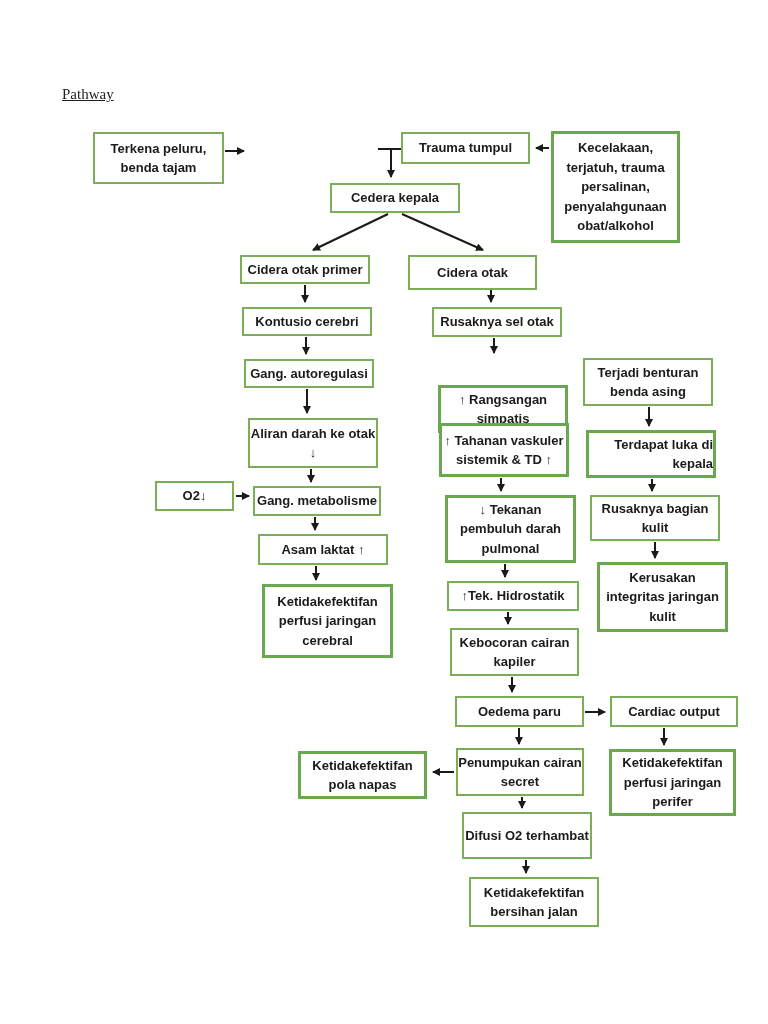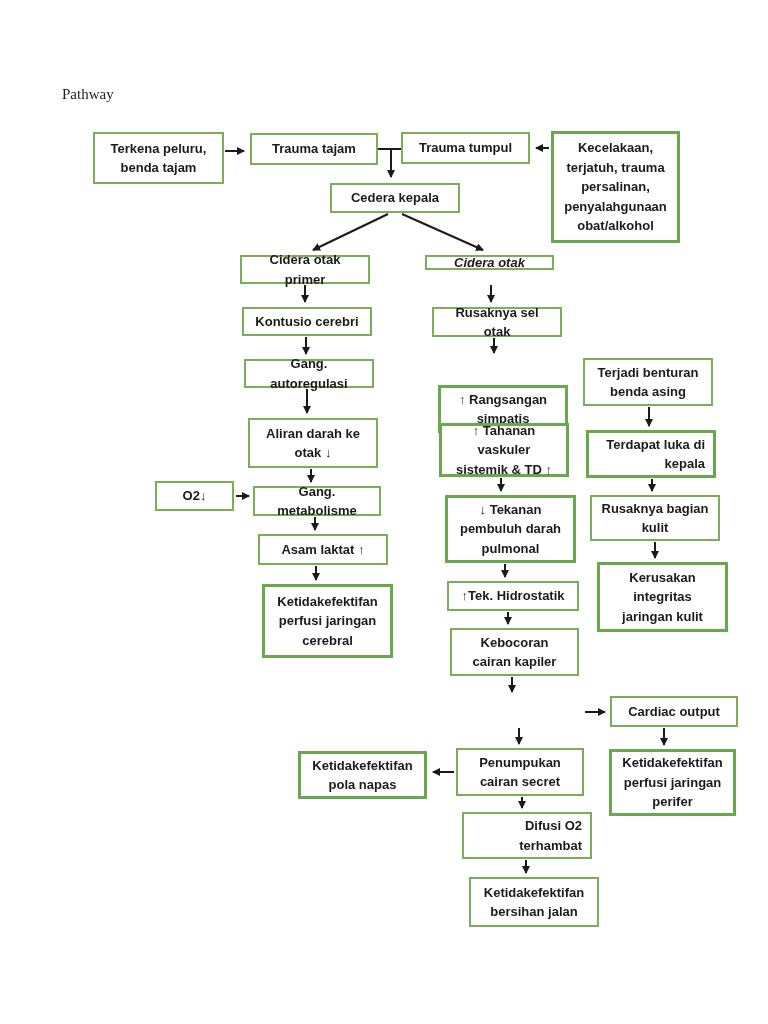--- a/index.html
+++ b/index.html
@@ -6,31 +6,31 @@
   .page{
     position:relative;
     width:768px;height:1024px;
     background:#ffffff;
     font-family:"Liberation Sans","DejaVu Sans",sans-serif;
     overflow:hidden;
   }
   .page-title{
     position:absolute;left:62px;top:86px;
     font-family:"Liberation Serif","DejaVu Serif",serif;
-    font-size:15px;color:#222;
+    font-size:15px;color:#222;text-decoration:underline;
   }
   .node{
     position:absolute;
     border:2px solid #7cae5a;
     background:#ffffff;
     display:flex;align-items:center;justify-content:center;
     text-align:center;
     font-size:13px;font-weight:bold;color:#1b1b1b;
     line-height:1.5;
-    padding:2px 8px;
+    padding:2px 0;
     box-sizing:border-box;
   }
   .node.thick{border-width:3px;border-color:#6aa84f;}
   svg.wires{position:absolute;left:0;top:0;width:768px;height:1024px;pointer-events:none;}
   svg.wires line, svg.wires polyline{stroke:#1a1a1a;stroke-width:2;fill:none;}
 </style>
 </head>
 <body>
 
 <div class="page">
@@ -68,27 +68,26 @@
     <line x1="664" y1="728" x2="664" y2="745" marker-end="url(#ah)"></line>
     <line x1="454" y1="772" x2="433" y2="772" marker-end="url(#ah)"></line>
     <line x1="522" y1="797" x2="522" y2="808" marker-end="url(#ah)"></line>
     <line x1="526" y1="860" x2="526" y2="873" marker-end="url(#ah)"></line>
     <line x1="649" y1="407" x2="649" y2="426" marker-end="url(#ah)"></line>
     <line x1="652" y1="479" x2="652" y2="491" marker-end="url(#ah)"></line>
     <line x1="655" y1="542" x2="655" y2="558" marker-end="url(#ah)"></line>
   </svg>
 
   <div class="node" style="left:93px;top:132px;width:131px;height:52px;">Terkena peluru, benda tajam</div>
-  <div class="node" style="left:250px;top:133px;width:128px;height:32px;border-width:2.5px;">Trauma tajam</div>
   <div class="node" style="left:401px;top:132px;width:129px;height:32px;">Trauma tumpul</div>
   <div class="node thick" style="left:551px;top:131px;width:129px;height:112px;">Kecelakaan, terjatuh, trauma persalinan, penyalahgunaan obat/alkohol</div>
   <div class="node" style="left:330px;top:183px;width:130px;height:30px;">Cedera kepala</div>
 
   <div class="node" style="left:240px;top:255px;width:130px;height:29px;">Cidera otak primer</div>
-  <div class="node" style="left:425px;top:255px;width:129px;height:15px;font-style:italic;">Cidera otak</div>
+  <div class="node" style="left:408px;top:255px;width:129px;height:35px;">Cidera otak</div>
   <div class="node" style="left:242px;top:307px;width:130px;height:29px;">Kontusio cerebri</div>
   <div class="node" style="left:432px;top:307px;width:130px;height:30px;">Rusaknya sel otak</div>
   <div class="node" style="left:244px;top:359px;width:130px;height:29px;">Gang. autoregulasi</div>
   <div class="node thick" style="left:438px;top:357px;width:130px;height:48px;margin-top:28px;">↑ Rangsangan simpatis</div>
   <div class="node" style="left:583px;top:358px;width:130px;height:48px;">Terjadi benturan benda asing</div>
 
   <div class="node" style="left:248px;top:418px;width:130px;height:50px;">Aliran darah ke otak ↓</div>
   <div class="node thick" style="left:439px;top:423px;width:130px;height:54px;">↑ Tahanan vaskuler sistemik &amp; TD ↑</div>
   <div class="node thick" style="left:586px;top:430px;width:130px;height:48px;text-align:right;">Terdapat luka di kepala</div>
 
@@ -96,20 +95,21 @@
   <div class="node" style="left:253px;top:486px;width:128px;height:30px;">Gang. metabolisme</div>
   <div class="node thick" style="left:445px;top:495px;width:131px;height:68px;">↓ Tekanan pembuluh darah pulmonal</div>
   <div class="node" style="left:590px;top:495px;width:130px;height:46px;">Rusaknya bagian kulit</div>
 
   <div class="node" style="left:258px;top:534px;width:130px;height:31px;text-align:right;">Asam laktat ↑</div>
   <div class="node" style="left:447px;top:581px;width:132px;height:30px;">↑Tek. Hidrostatik</div>
   <div class="node thick" style="left:597px;top:562px;width:131px;height:70px;">Kerusakan integritas jaringan kulit</div>
   <div class="node thick" style="left:262px;top:584px;width:131px;height:74px;">Ketidakefektifan perfusi jaringan cerebral</div>
   <div class="node" style="left:450px;top:628px;width:129px;height:48px;">Kebocoran cairan kapiler</div>
 
+  <div class="node" style="left:455px;top:696px;width:129px;height:31px;">Oedema paru</div>
   <div class="node" style="left:610px;top:696px;width:128px;height:31px;">Cardiac output</div>
   <div class="node thick" style="left:298px;top:751px;width:129px;height:48px;">Ketidakefektifan pola napas</div>
   <div class="node" style="left:456px;top:748px;width:128px;height:48px;">Penumpukan cairan secret</div>
   <div class="node thick" style="left:609px;top:749px;width:127px;height:67px;text-align:center;">Ketidakefektifan perfusi jaringan perifer</div>
 
   <div class="node" style="left:462px;top:812px;width:130px;height:47px;text-align:right;">Difusi O2 terhambat</div>
   <div class="node" style="left:469px;top:877px;width:130px;height:50px;">Ketidakefektifan bersihan jalan</div>
 
 </div>
 

